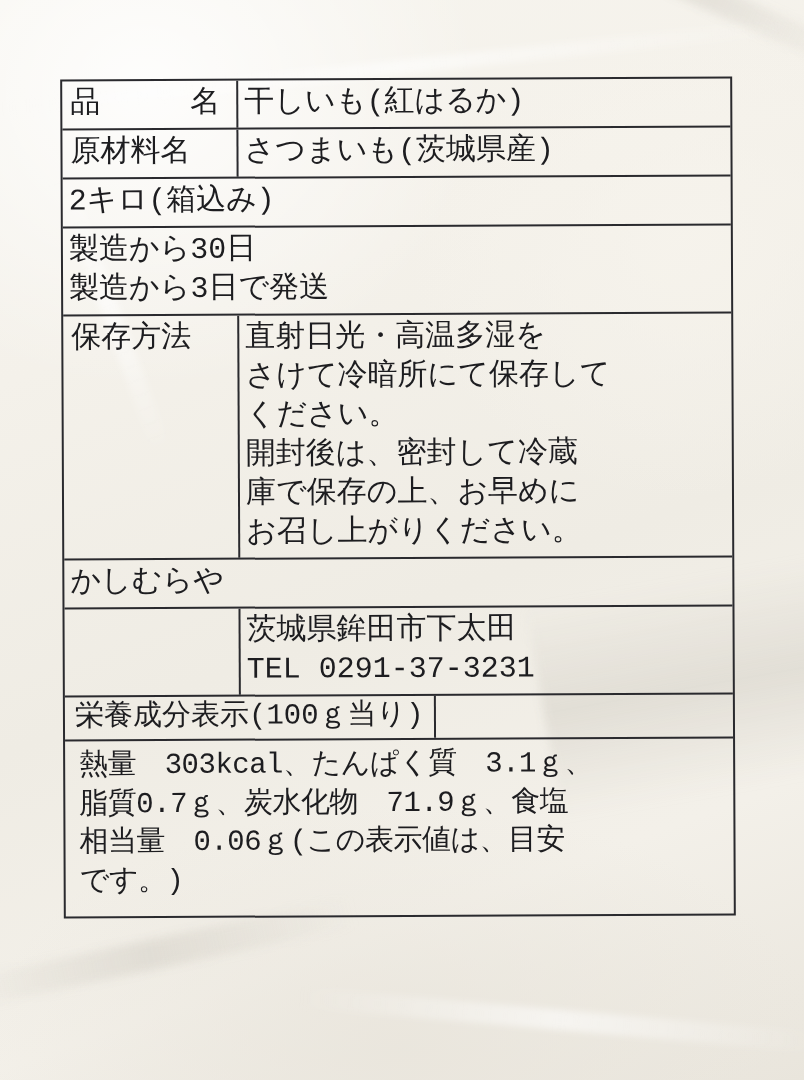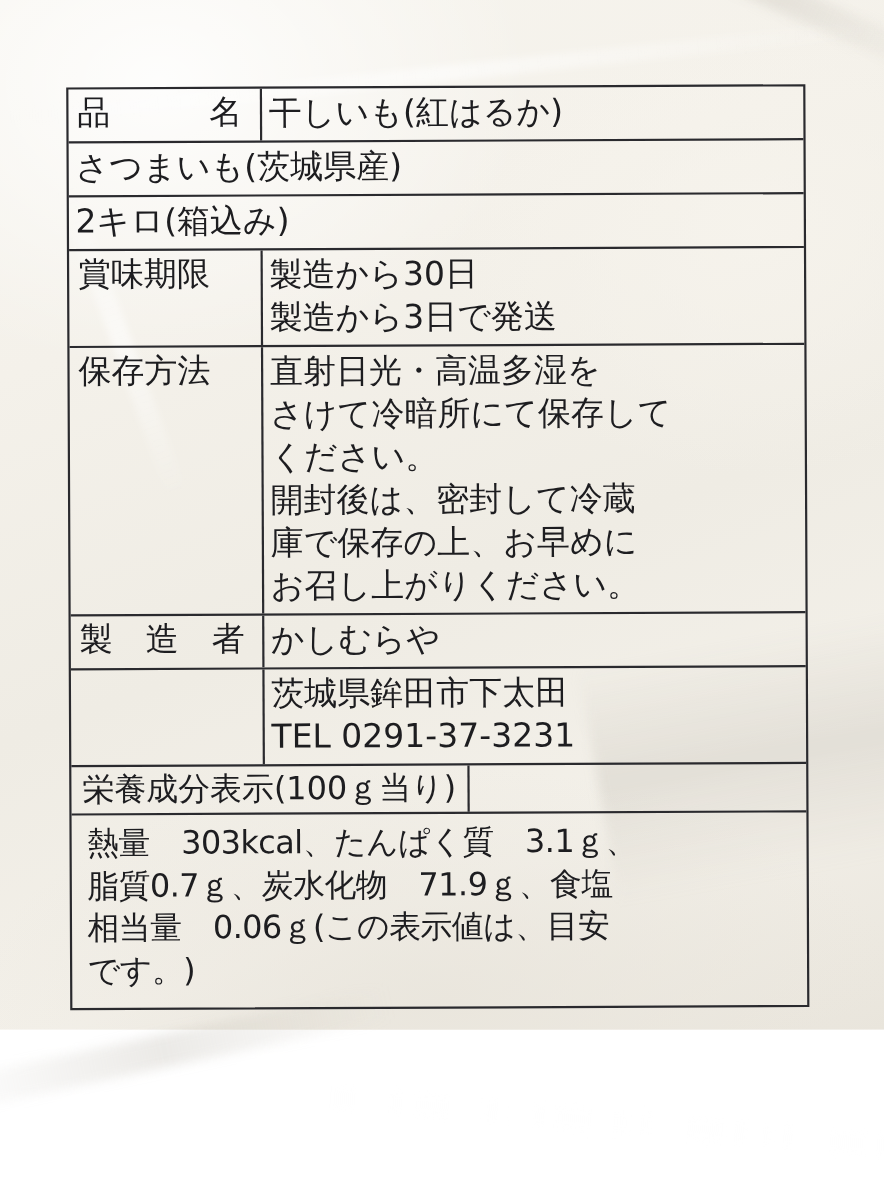--- a/index.html
+++ b/index.html
@@ -11,26 +11,27 @@
     width: 804px;
     height: 1080px;
     overflow: hidden;
     font-family: "DejaVu Sans", sans-serif;
   }
 
   
   #photo {
     position: relative;
     width: 804px;
-    height: 936px;
+    height: 1080px;
     background:
       radial-gradient(ellipse 60% 40% at 18% 8%, rgba(255,255,255,0.85), rgba(255,255,255,0) 70%),
       radial-gradient(ellipse 50% 35% at 85% 22%, rgba(246,243,236,0.9), rgba(255,255,255,0) 70%),
       radial-gradient(ellipse 70% 30% at 50% 97%, rgba(233,229,220,0.85), rgba(255,255,255,0) 75%),
       linear-gradient(160deg, #f7f5ef 0%, #f4f1ea 28%, #efece4 55%, #f3f0e9 78%, #e9e5dc 100%);
+    font-family: Liberation Mono, monospace;
   }
 
   
   .wrinkle {
     position: absolute;
     pointer-events: none;
     background: linear-gradient(90deg, rgba(255,255,255,0.0), rgba(255,255,255,0.55), rgba(255,255,255,0.0));
     filter: blur(3px);
   }
   .shade {
@@ -133,53 +134,52 @@
   <div id="label-table">
 
     <div class="row">
       <div class="cell-head spread">品　　　名</div>
       <div class="cell-body">
         <span class="line">干しいも(紅はるか)</span>
       </div>
     </div>
 
     <div class="row">
+      <div class="cell-head">原材料名</div>
       <div class="cell-body">
         <span class="line">さつまいも(茨城県産)</span>
       </div>
     </div>
 
     <div class="row">
       <div class="cell-body">
         <span class="line">2キロ(箱込み)</span>
       </div>
     </div>
 
     <div class="row">
-      <div class="cell-head">賞味期限</div>
       <div class="cell-body">
         <span class="line">製造から30日</span>
         <span class="line">製造から3日で発送</span>
       </div>
     </div>
 
     <div class="row">
       <div class="cell-head">保存方法</div>
       <div class="cell-body">
         <span class="line">直射日光・高温多湿を</span>
         <span class="line">さけて冷暗所にて保存して</span>
         <span class="line">ください。</span>
         <span class="line">開封後は、密封して冷蔵</span>
         <span class="line">庫で保存の上、お早めに</span>
         <span class="line">お召し上がりください。</span>
       </div>
     </div>
 
     <div class="row">
-      <div class="cell-head spread">製　造　者</div>
       <div class="cell-body">
         <span class="line">かしむらや</span>
       </div>
     </div>
 
     <div class="row addr">
       <div class="cell-head"></div>
       <div class="cell-body">
         <span class="line">茨城県鉾田市下太田</span>
         <span class="line">TEL 0291-37-3231</span>

